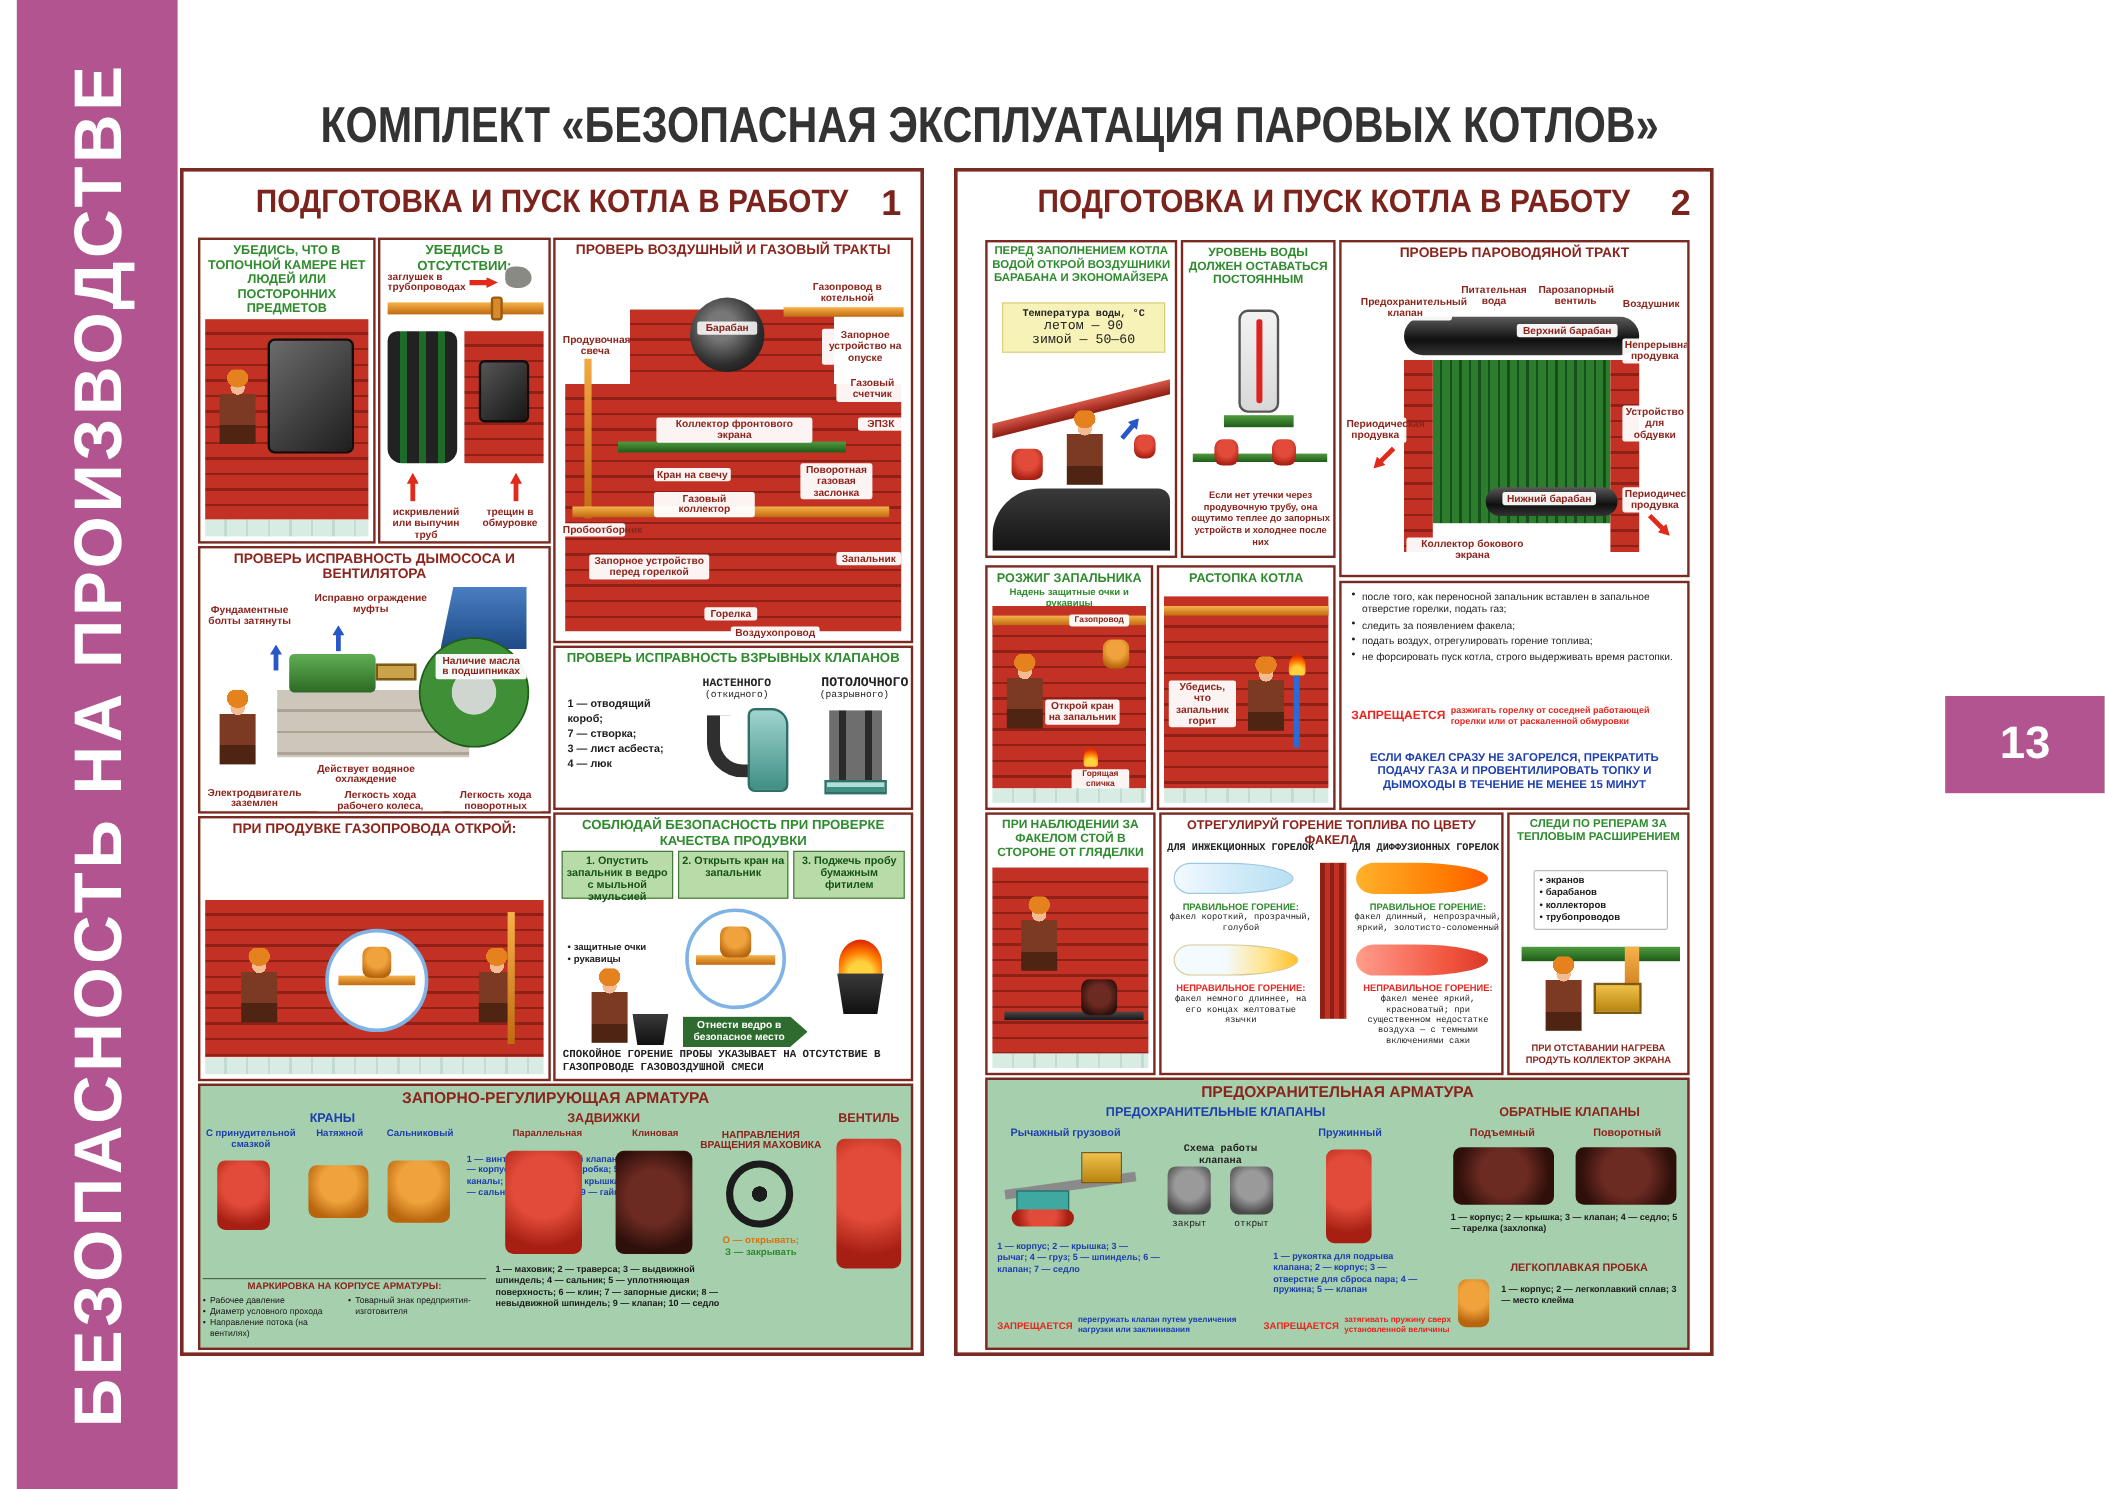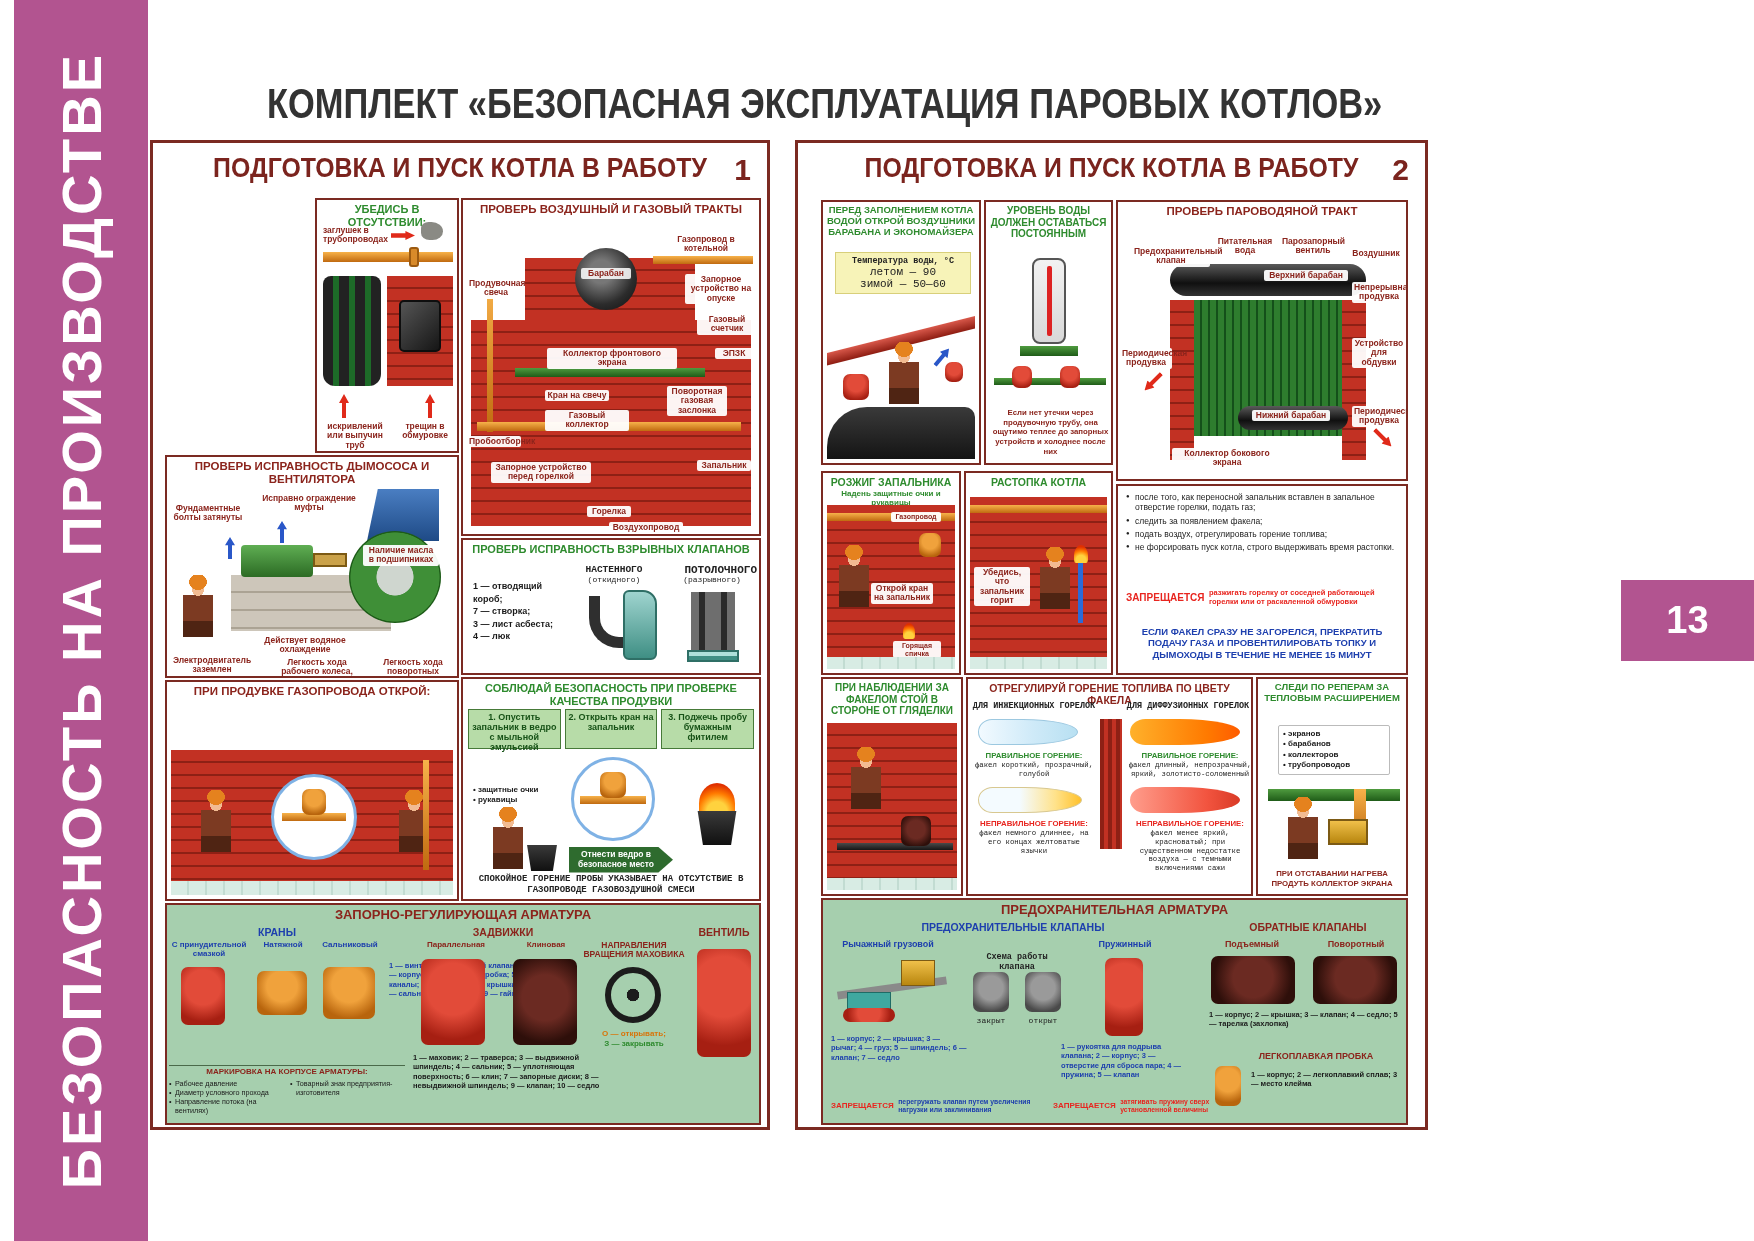--- a/index.html
+++ b/index.html
@@ -82,20 +82,28 @@
   </div>
   <div class="abs pagenum">
     <span>13</span>
   </div>
   <div class="abs main-title">КОМПЛЕКТ «БЕЗОПАСНАЯ ЭКСПЛУАТАЦИЯ ПАРОВЫХ КОТЛОВ»</div>
 
   <section class="abs poster" style="left:150px;top:140px;width:620px;height:990px">
     <div class="hdr">ПОДГОТОВКА И ПУСК КОТЛА В РАБОТУ</div>
     <div class="hnum">1</div>
 
+    <div class="panel" style="left:12px;top:55px;width:148px;height:255px">
+      <div class="pt g" style="font-size:10.5px">УБЕДИСЬ, ЧТО В ТОПОЧНОЙ КАМЕРЕ НЕТ ЛЮДЕЙ ИЛИ ПОСТОРОННИХ ПРЕДМЕТОВ</div>
+      <div class="abs brick" style="left:4px;right:4px;top:66px;bottom:18px">
+        <div class="abs" style="left:52px;top:16px;width:72px;height:96px;background:linear-gradient(135deg,#6b6b6b,#1e1e1e);border-radius:6px;border:2px solid #0e0e0e"></div>
+        <div class="wkr" style="left:12px;top:42px"></div>
+      </div>
+      <div class="abs tiles" style="left:4px;right:4px;bottom:4px;height:14px"></div>
+    </div>
 
     <div class="panel" style="left:162px;top:55px;width:144px;height:255px">
       <div class="pt g" style="font-size:11px">УБЕДИСЬ В ОТСУТСТВИИ:</div>
       <div class="lbl" style="left:6px;top:26px;width:66px;text-align:left">заглушек в трубопроводах</div>
       <div class="arr-r" style="left:74px;top:31px"></div>
       <div class="abs" style="left:104px;top:22px;width:22px;height:18px;background:#8a8a84;border-radius:40% 60% 55% 45%"></div>
       <div class="abs pipe" style="left:6px;top:52px;width:130px;height:10px"></div>
       <div class="abs" style="left:92px;top:47px;width:10px;height:20px;background:#d88a2a;border:2px solid #9c5a10;border-radius:3px"></div>
       <div class="abs" style="left:6px;top:76px;width:58px;height:110px;background:linear-gradient(90deg,#222 0 10px,#1d6b28 10px 16px,#222 16px 26px,#1d6b28 26px 32px,#222 32px 42px,#1d6b28 42px 48px,#222 48px);border-radius:8px 8px 12px 12px"></div>
       <div class="abs brick" style="left:70px;top:76px;width:66px;height:110px">
@@ -201,21 +209,21 @@
         </div>
       <div class="wkr" style="left:30px;top:128px"></div>
       <div class="abs lens" style="left:108px;top:78px;width:84px;height:84px">
         <div class="abs pipe" style="left:6px;top:36px;width:66px;height:8px"></div>
         <div class="valveblob o" style="left:26px;top:12px;width:26px;height:26px"></div>
       </div>
       <div class="ribbon" style="left:106px;top:168px;width:104px">Отнести ведро в безопасное место</div>
       <div class="fire" style="left:236px;top:104px;width:36px;height:34px"></div>
       <div class="bucket" style="left:232px;top:132px;width:44px;height:34px"></div>
       <div class="bucket" style="left:62px;top:166px;width:34px;height:26px"></div>
-      <div class="abs k" style="left:6px;bottom:3px;right:6px;text-align:center;font-weight:bold;font-size:9px;line-height:1.2">СПОКОЙНОЕ ГОРЕНИЕ ПРОБЫ УКАЗЫВАЕТ НА ОТСУТСТВИЕ В ГАЗОПРОВОДЕ ГАЗОВОЗДУШНОЙ СМЕСИ</div>
+      <div class="abs k" style="left:6px;bottom:3px;right:6px;font-weight:bold;font-size:9px;line-height:1.2">СПОКОЙНОЕ ГОРЕНИЕ ПРОБЫ УКАЗЫВАЕТ НА ОТСУТСТВИЕ В ГАЗОПРОВОДЕ ГАЗОВОЗДУШНОЙ СМЕСИ</div>
     </div>
 
     <div class="panel green-bg" style="left:12px;top:760px;width:596px;height:222px">
       <div class="pt r" style="font-size:13px">ЗАПОРНО-РЕГУЛИРУЮЩАЯ АРМАТУРА</div>
       <div class="vb" style="left:60px;top:22px;width:100px;font-size:10.5px">КРАНЫ</div>
       <div class="vb" style="left:2px;top:36px;width:80px">С принудительной смазкой</div>
       <div class="vb" style="left:88px;top:36px;width:56px">Натяжной</div>
       <div class="vb" style="left:148px;top:36px;width:70px">Сальниковый</div>
       <div class="valveblob" style="left:14px;top:62px;width:44px;height:58px"></div>
       <div class="valveblob o" style="left:90px;top:66px;width:50px;height:44px"></div>

